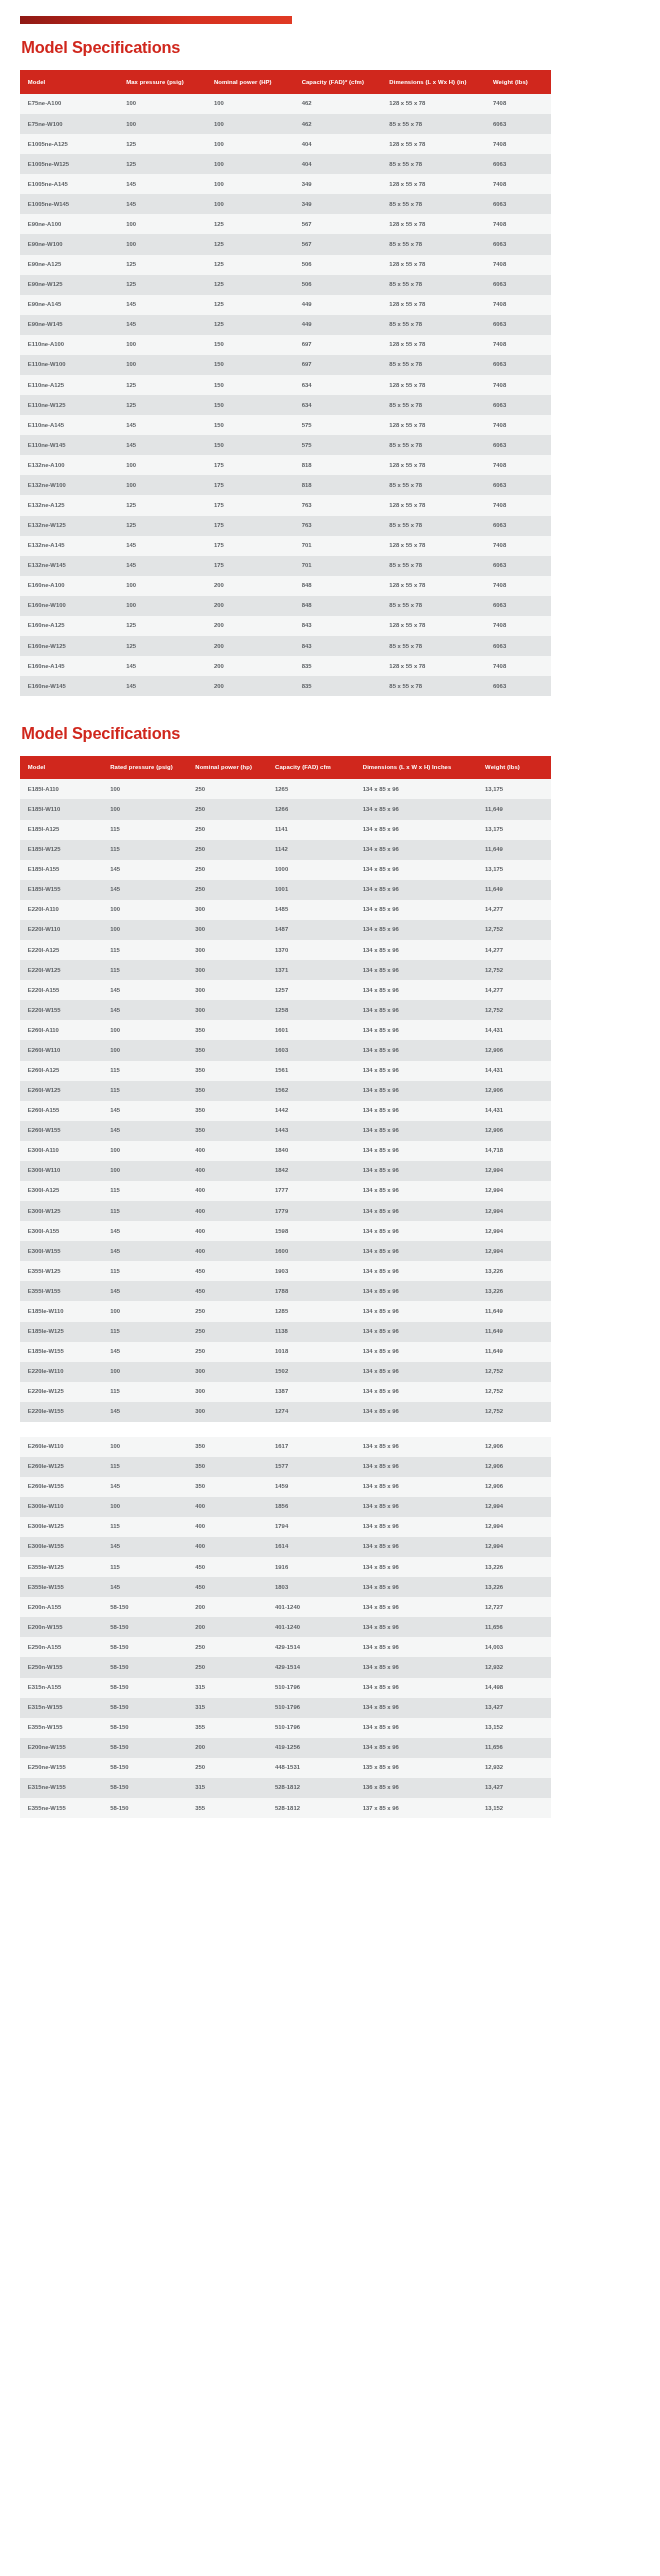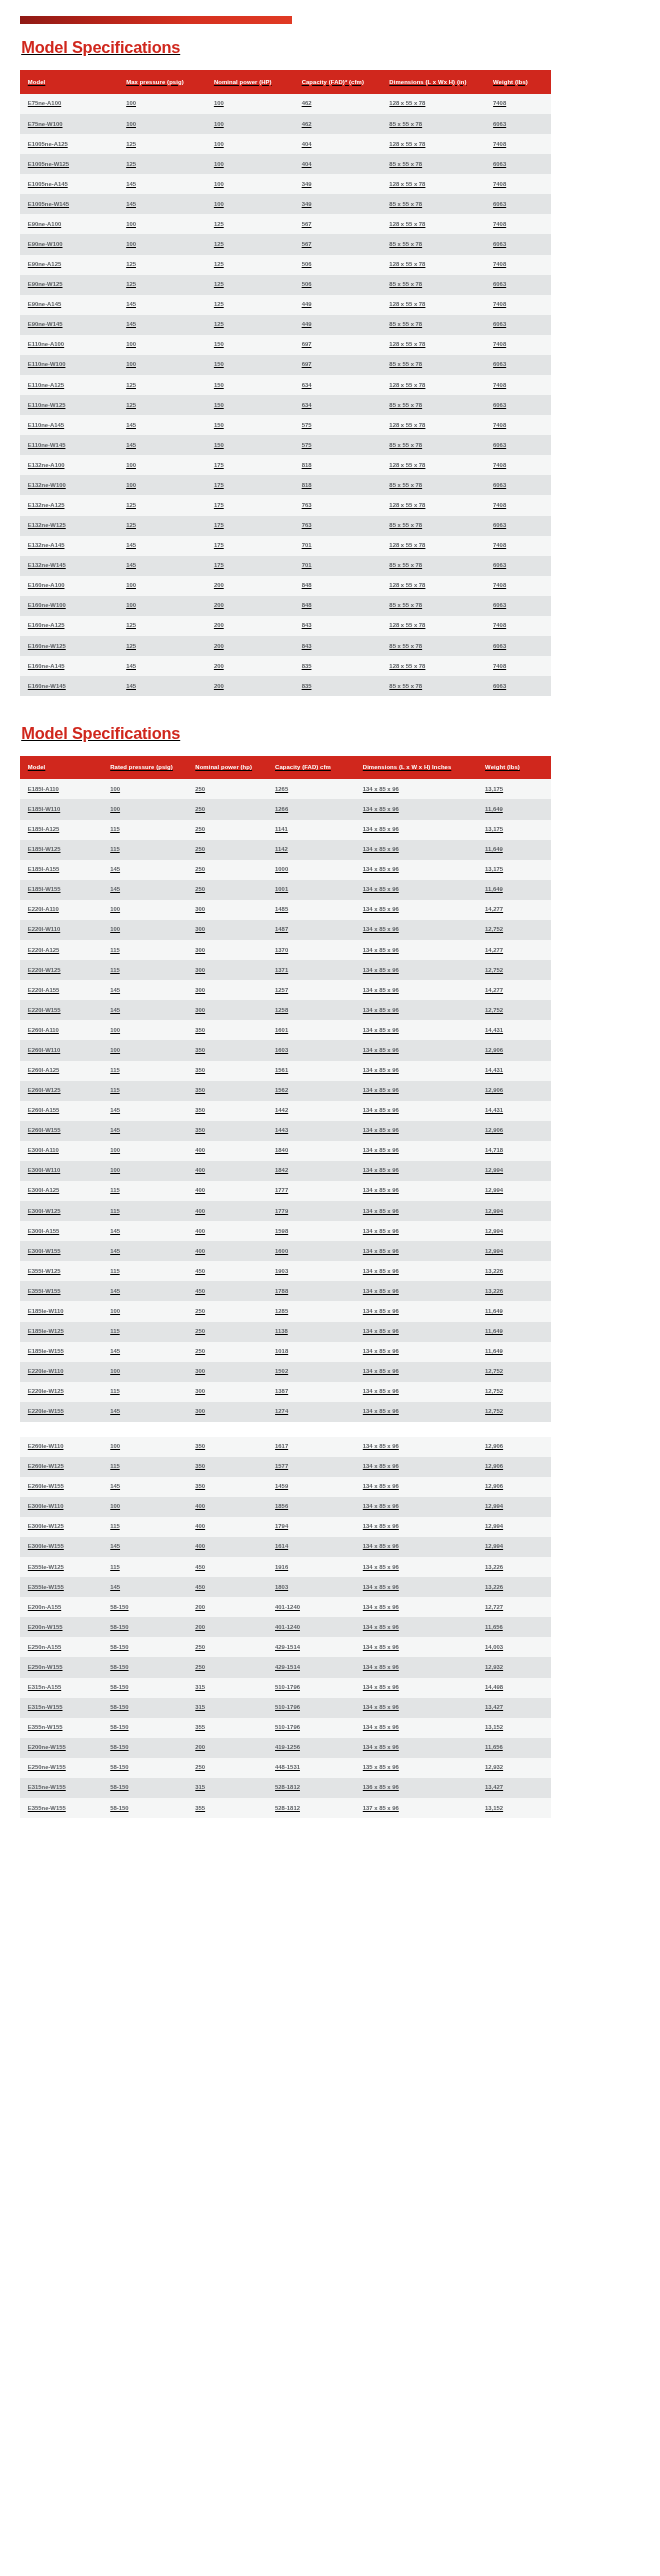--- a/index.html
+++ b/index.html
@@ -13,21 +13,20 @@
   body {
     width: 661px;
     min-height: 2576px;
     position: relative;
   }
 
   .page {
     width: 571px;
     padding: 0;
     background: #fff;
-    text-decoration: underline;
   }
 
   
   .top-bar-wrap {
     padding: 16.4px 19.6px 0 19.6px;
   }
   .top-bar {
     height: 7.4px;
     width: 272px;
     background: linear-gradient(90deg, #8f1a15 0%, #b52319 30%, #d5301f 62%, #e03a24 100%);

